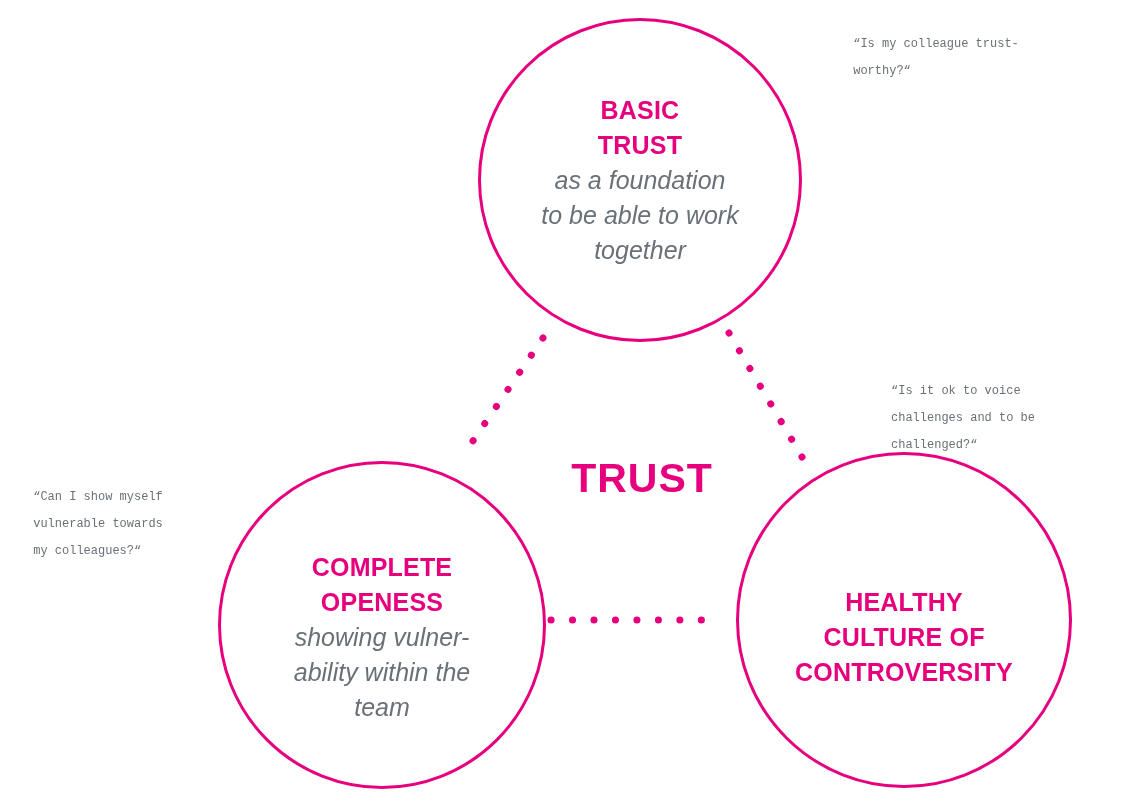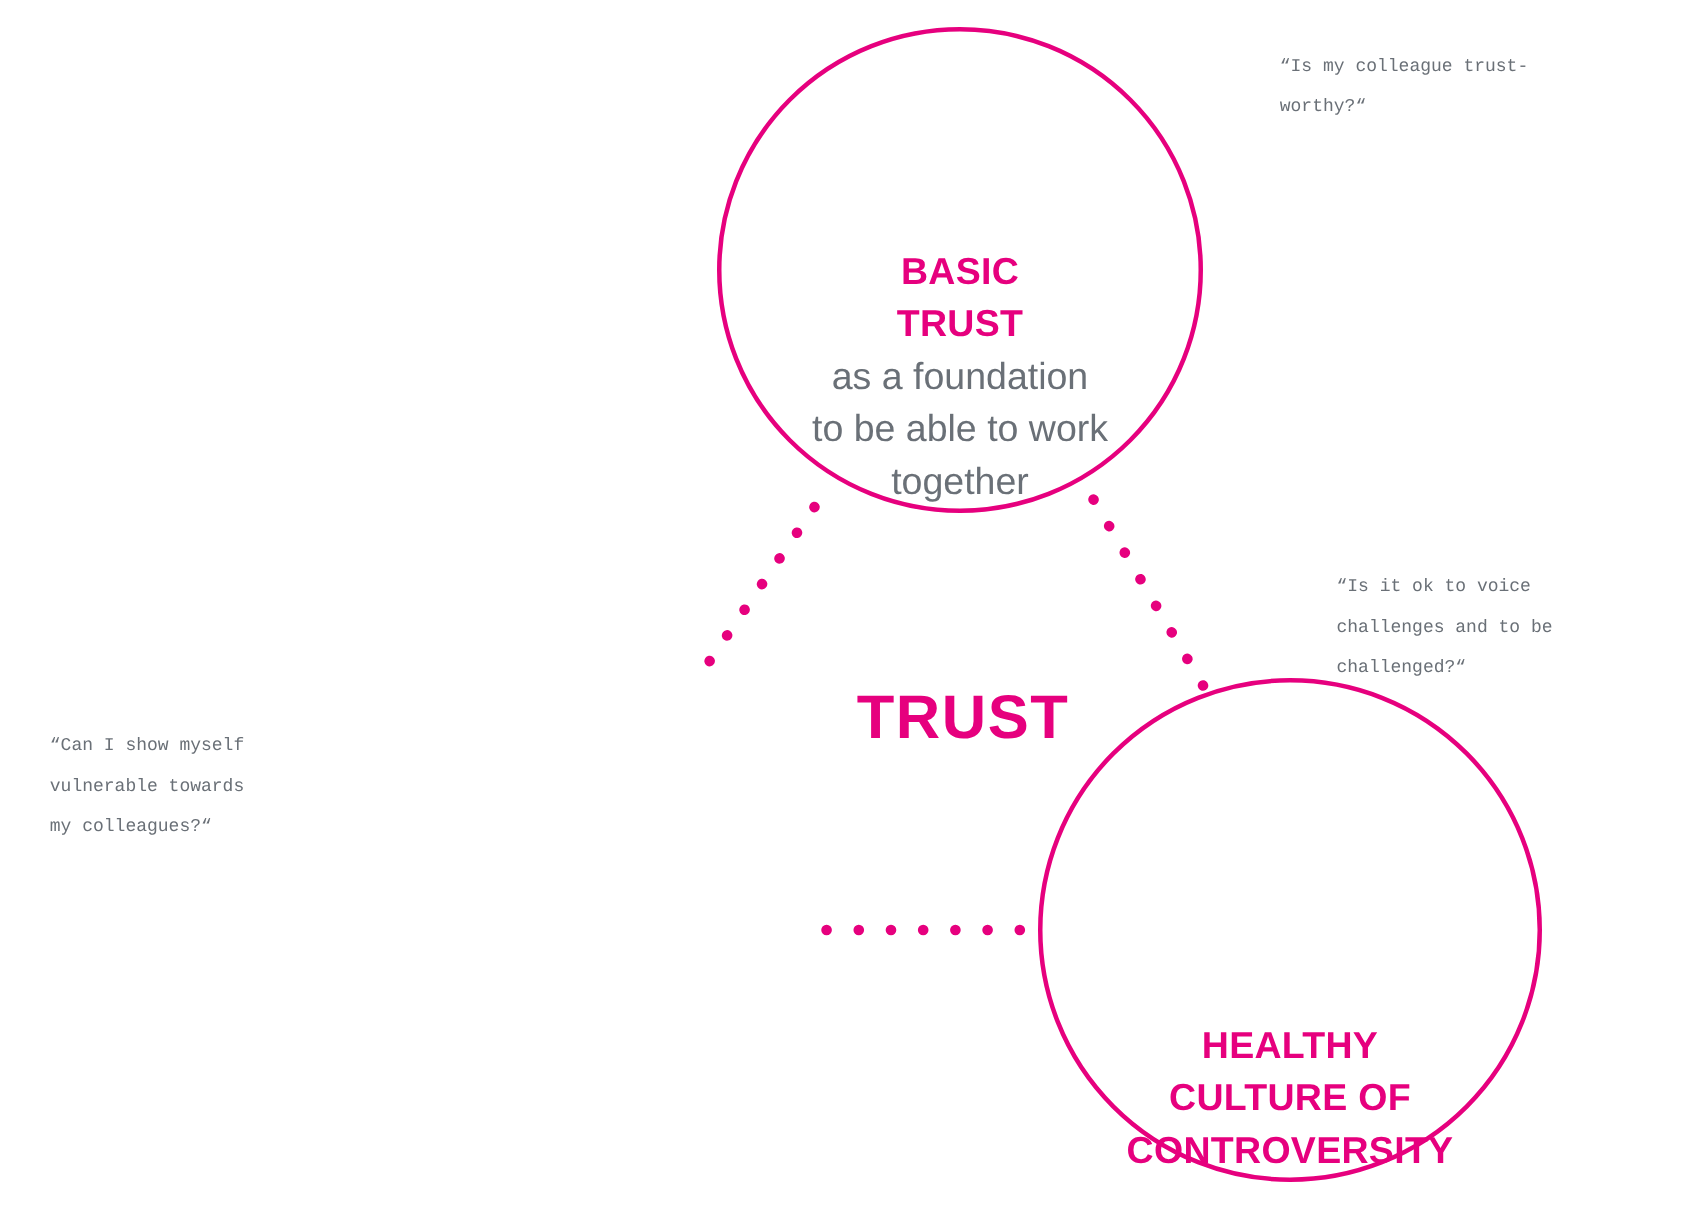--- a/index.html
+++ b/index.html
@@ -6,33 +6,33 @@
   html,body { margin:0; padding:0; background:#fff; }
   .canvas {
     position:relative; width:1123px; height:803px; background:var(--bg);
     font-family:"Liberation Sans", sans-serif; overflow:hidden;
   }
   .connectors { position:absolute; left:0; top:0; width:1123px; height:803px;
     color:var(--magenta); pointer-events:none; }
   .circle {
     position:absolute; box-sizing:border-box; border:3px solid var(--magenta);
     border-radius:50%; background:var(--bg);
-    display:flex; flex-direction:column; align-items:center; justify-content:flex-end;
+    display:flex; flex-direction:column; align-items:center; justify-content:center;
     text-align:center;
   }
   .circle .title {
     color:var(--magenta); font-weight:bold; font-size:25px; line-height:35px;
     white-space:pre-line; letter-spacing:0.2px;
   }
   .circle .body {
-    color:var(--gray); font-size:25px; line-height:35px; white-space:pre-line;
+    color:var(--gray); font-size:25px; line-height:35px; white-space:pre-line;font-style:italic;
   }
   #circle-top   { left:478px; top:18px;  width:324px; height:324px; padding-top:0; }
   #circle-left  { left:218px; top:461px; width:328px; height:328px; padding-top:24px; }
-  #circle-right { left:692px; top:452px; width:336px; height:336px; padding-top:34px; }
+  #circle-right { left:736px; top:452px; width:336px; height:336px; padding-top:34px; }
   .center-label {
     position:absolute; left:642px; top:455px; transform:translateX(-50%);
     color:var(--magenta); font-size:41px; font-weight:bold; letter-spacing:1px;
     white-space:nowrap;
   }
   .quote {
     position:absolute; transform:translateX(-50%);
     color:var(--gray); font-size:12px; line-height:27px; text-align:left;
     white-space:pre-line;
     font-family:Liberation Mono, monospace;
@@ -53,20 +53,27 @@
   </svg>
 
   <div class="circle" id="circle-top">
     <div class="title">BASIC
 TRUST</div>
     <div class="body">as a foundation
 to be able to work
 together</div>
   </div>
 
+  <div class="circle" id="circle-left">
+    <div class="title">COMPLETE
+OPENESS</div>
+    <div class="body">showing vulner-
+ability within the
+team</div>
+  </div>
 
   <div class="circle" id="circle-right">
     <div class="title">HEALTHY
 CULTURE OF
 CONTROVERSITY</div>
   </div>
 
   <div class="center-label">TRUST</div>
 
   <div class="quote" id="quote-trustworthy">“Is my colleague trust-

